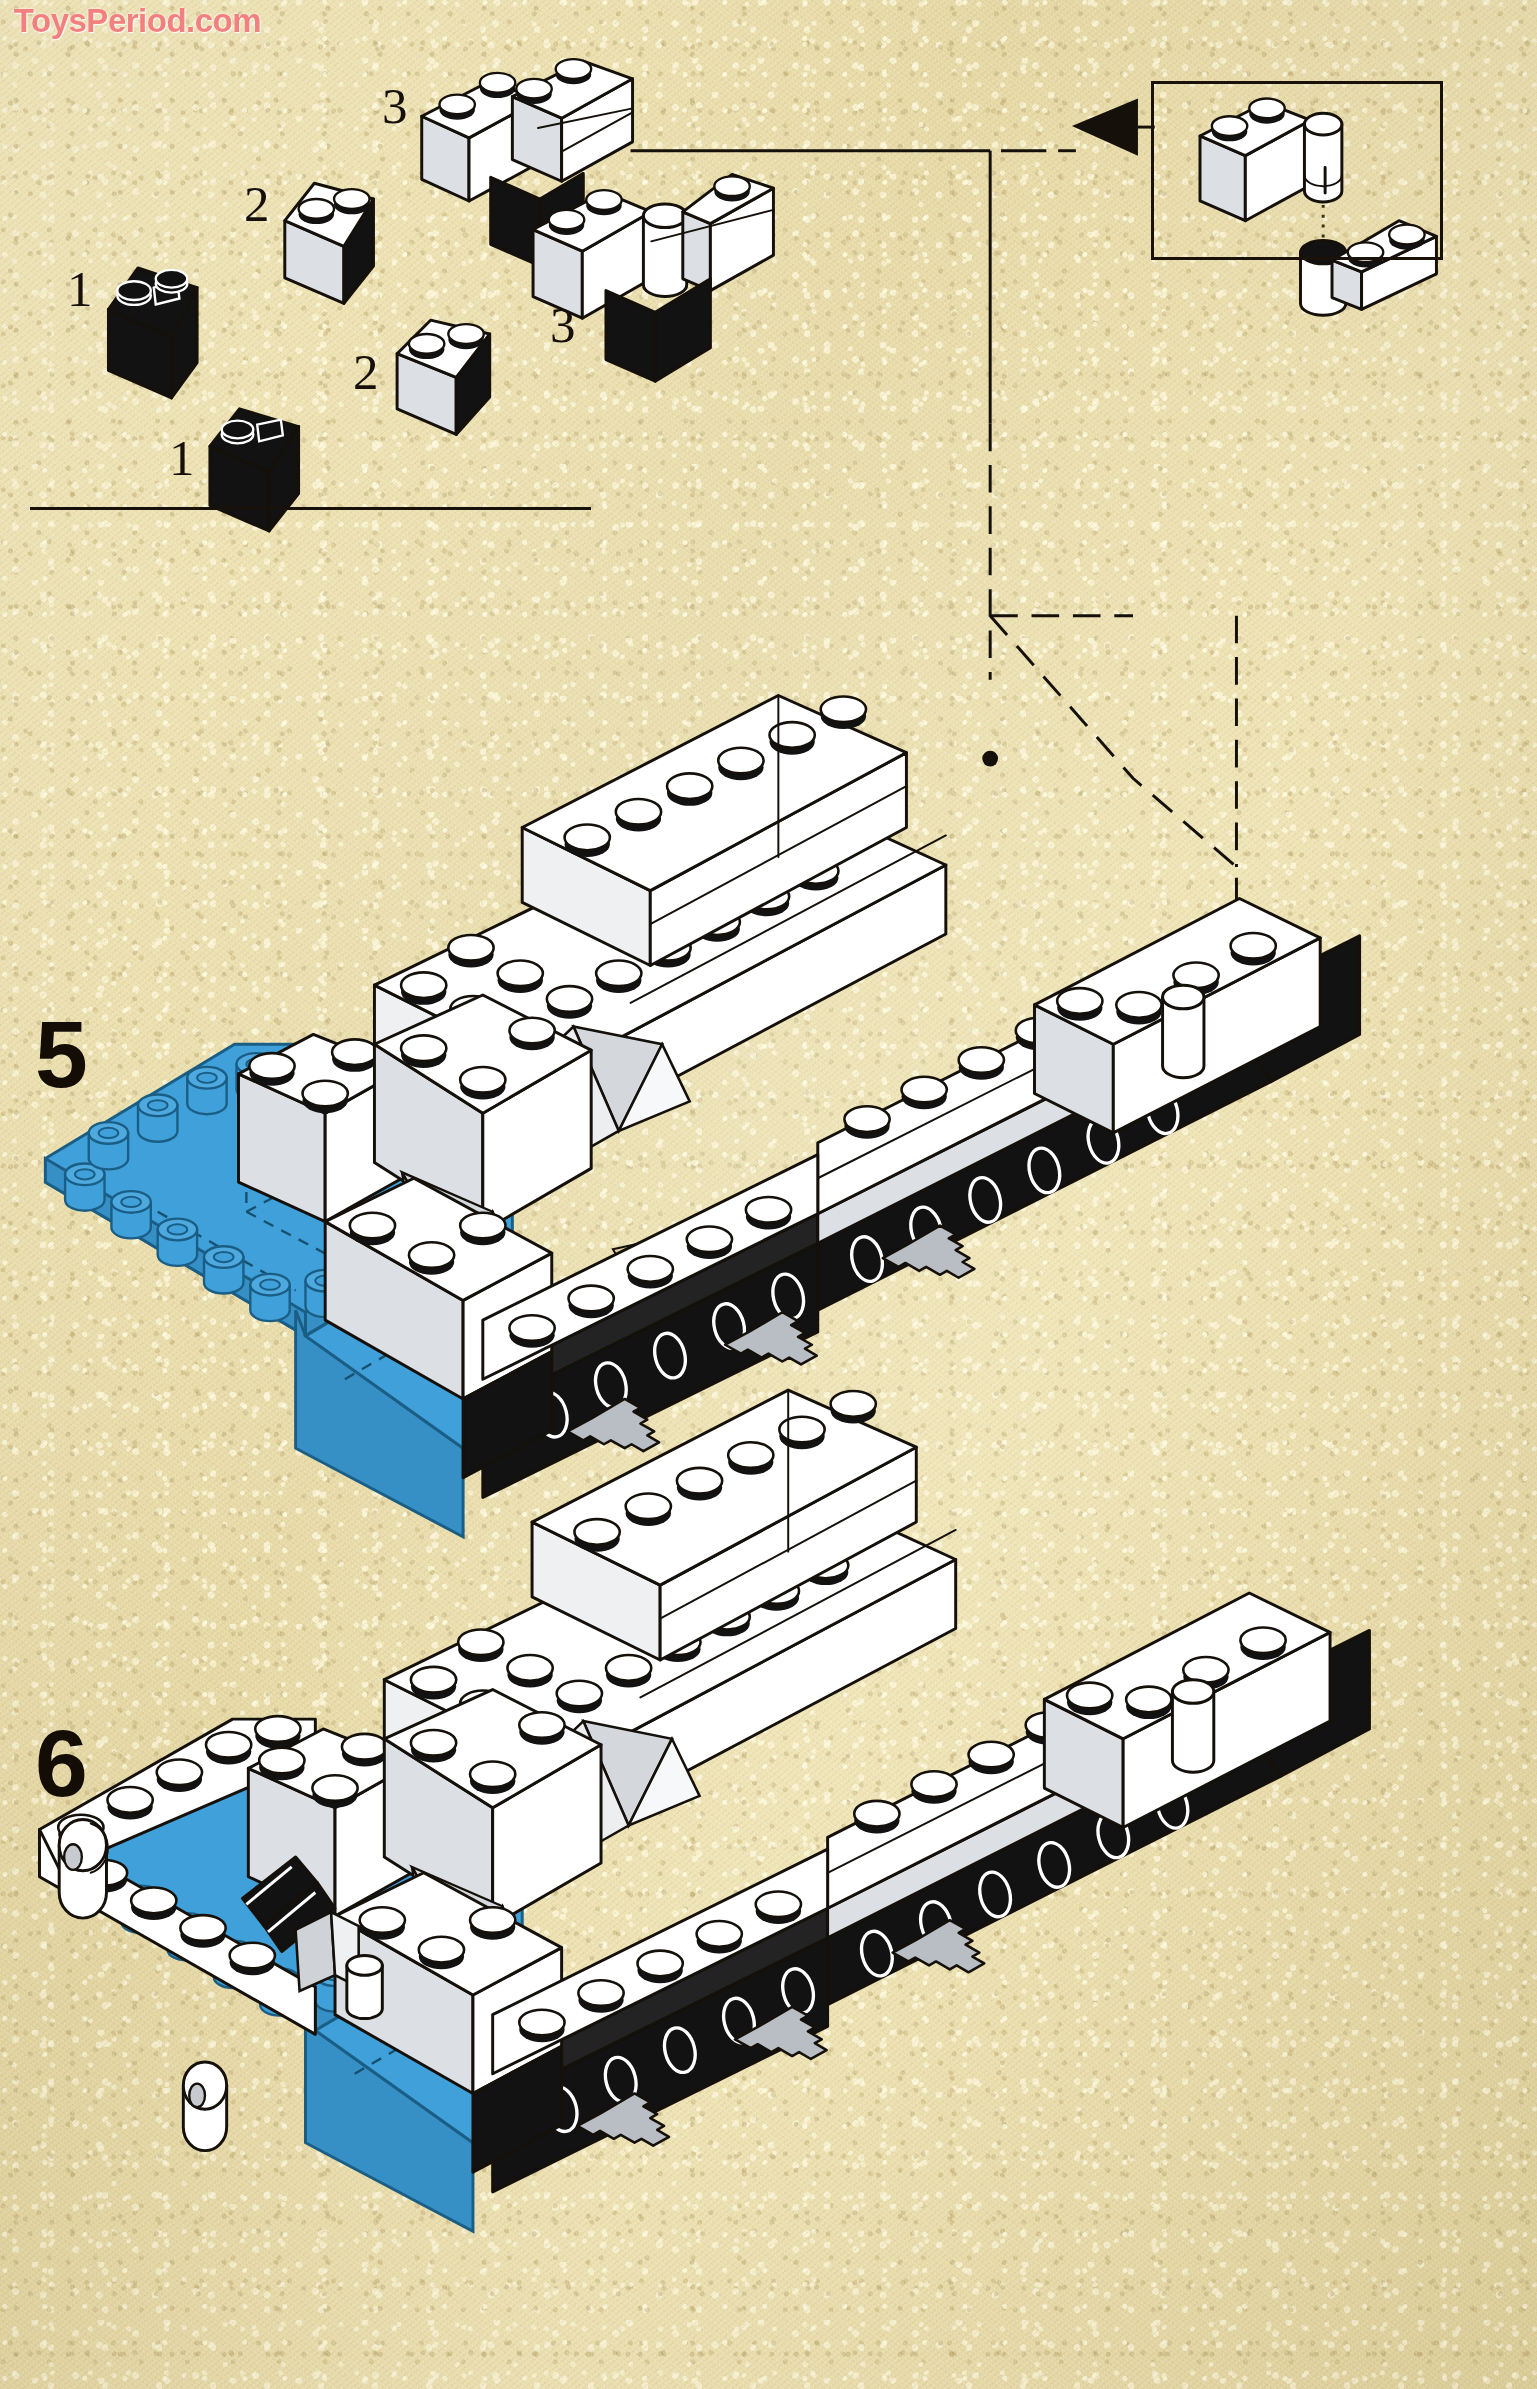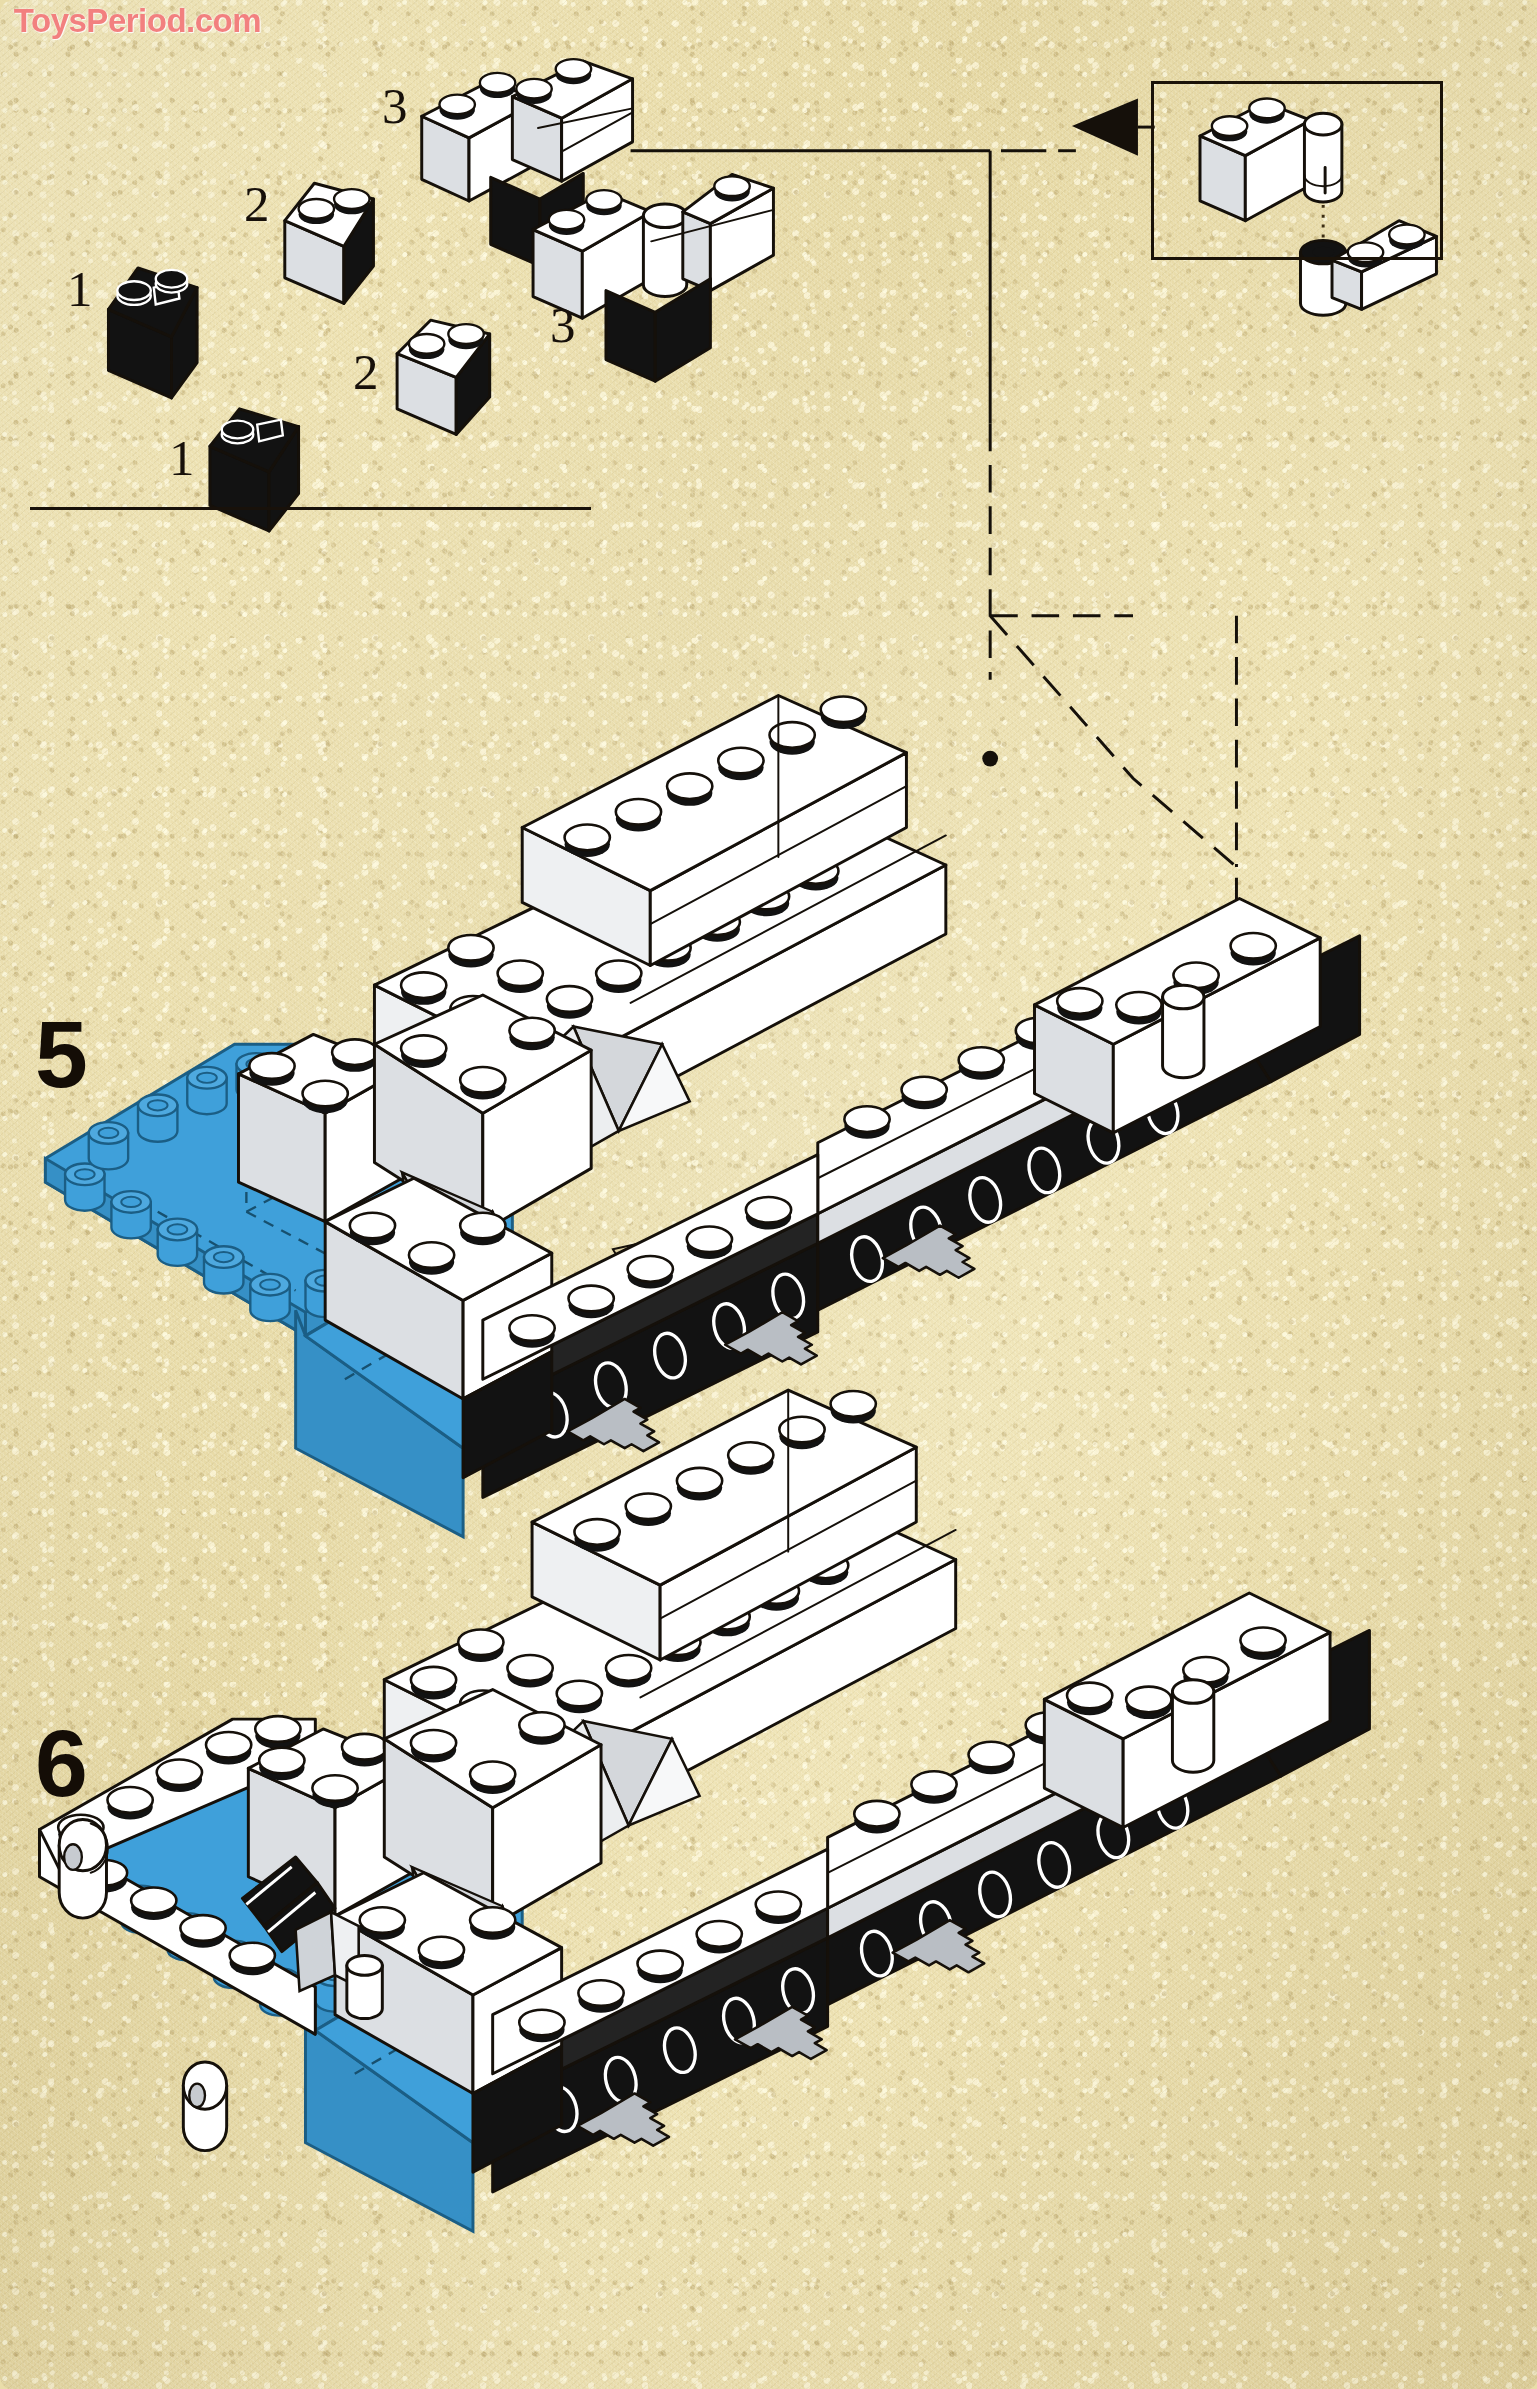--- a/index.html
+++ b/index.html
@@ -4,21 +4,20 @@
 <style>
   html,body{margin:0;padding:0;}
   body{
     width:1538px;height:2390px;overflow:hidden;
     font-family:"Liberation Sans", sans-serif;
     background:#e9dda9;
   }
   #page{
     position:relative;width:1538px;height:2390px;overflow:hidden;
     background-color:#e9dda9;
-    border-radius:14px;
   }
   
   .paper-tex{
     position:absolute;inset:0;
     background-color:#e8dba6;
     background-image:
       radial-gradient(circle at 12% 7%,  rgba(255,252,226,.85) 0 2px, transparent 3px),
       radial-gradient(circle at 31% 18%, rgba(190,170,112,.55) 0 2px, transparent 3px),
       radial-gradient(circle at 53% 4%,  rgba(255,250,222,.75) 0 3px, transparent 3.9px),
       radial-gradient(circle at 72% 23%, rgba(185,165,108,.45) 0 2px, transparent 3px),

